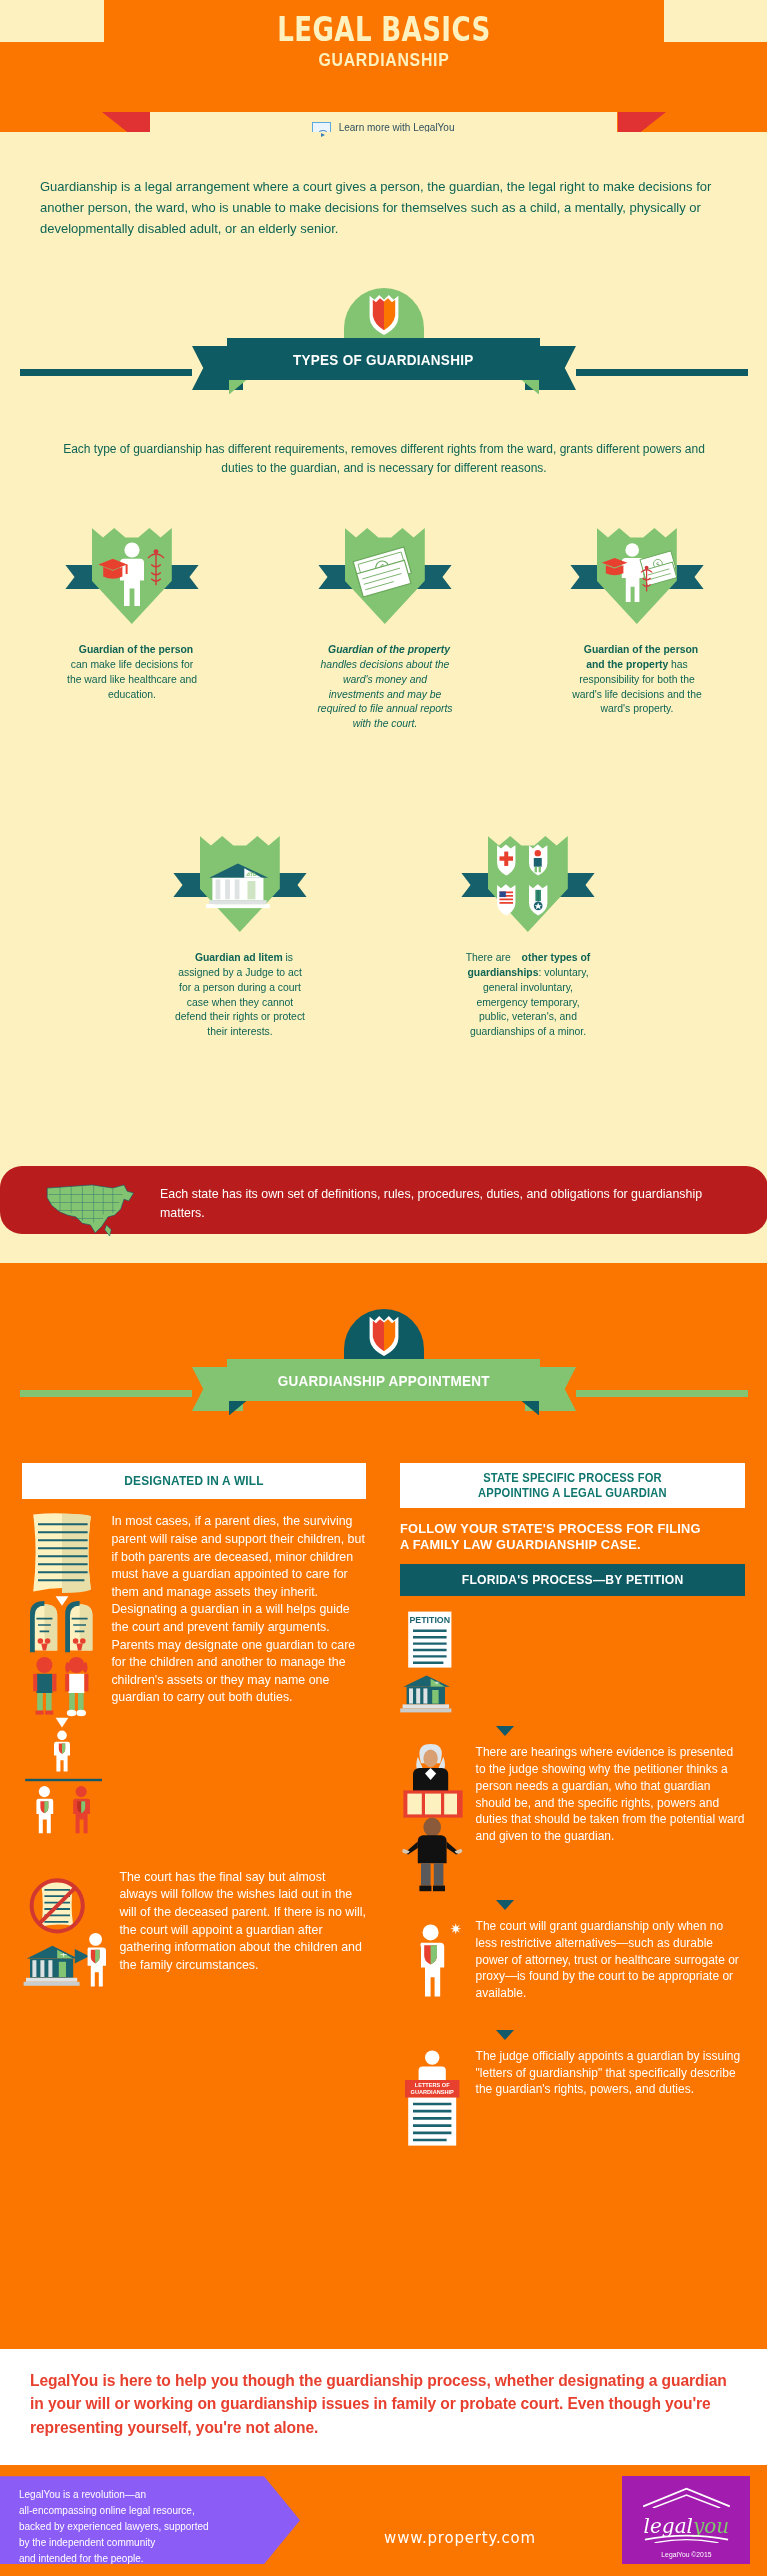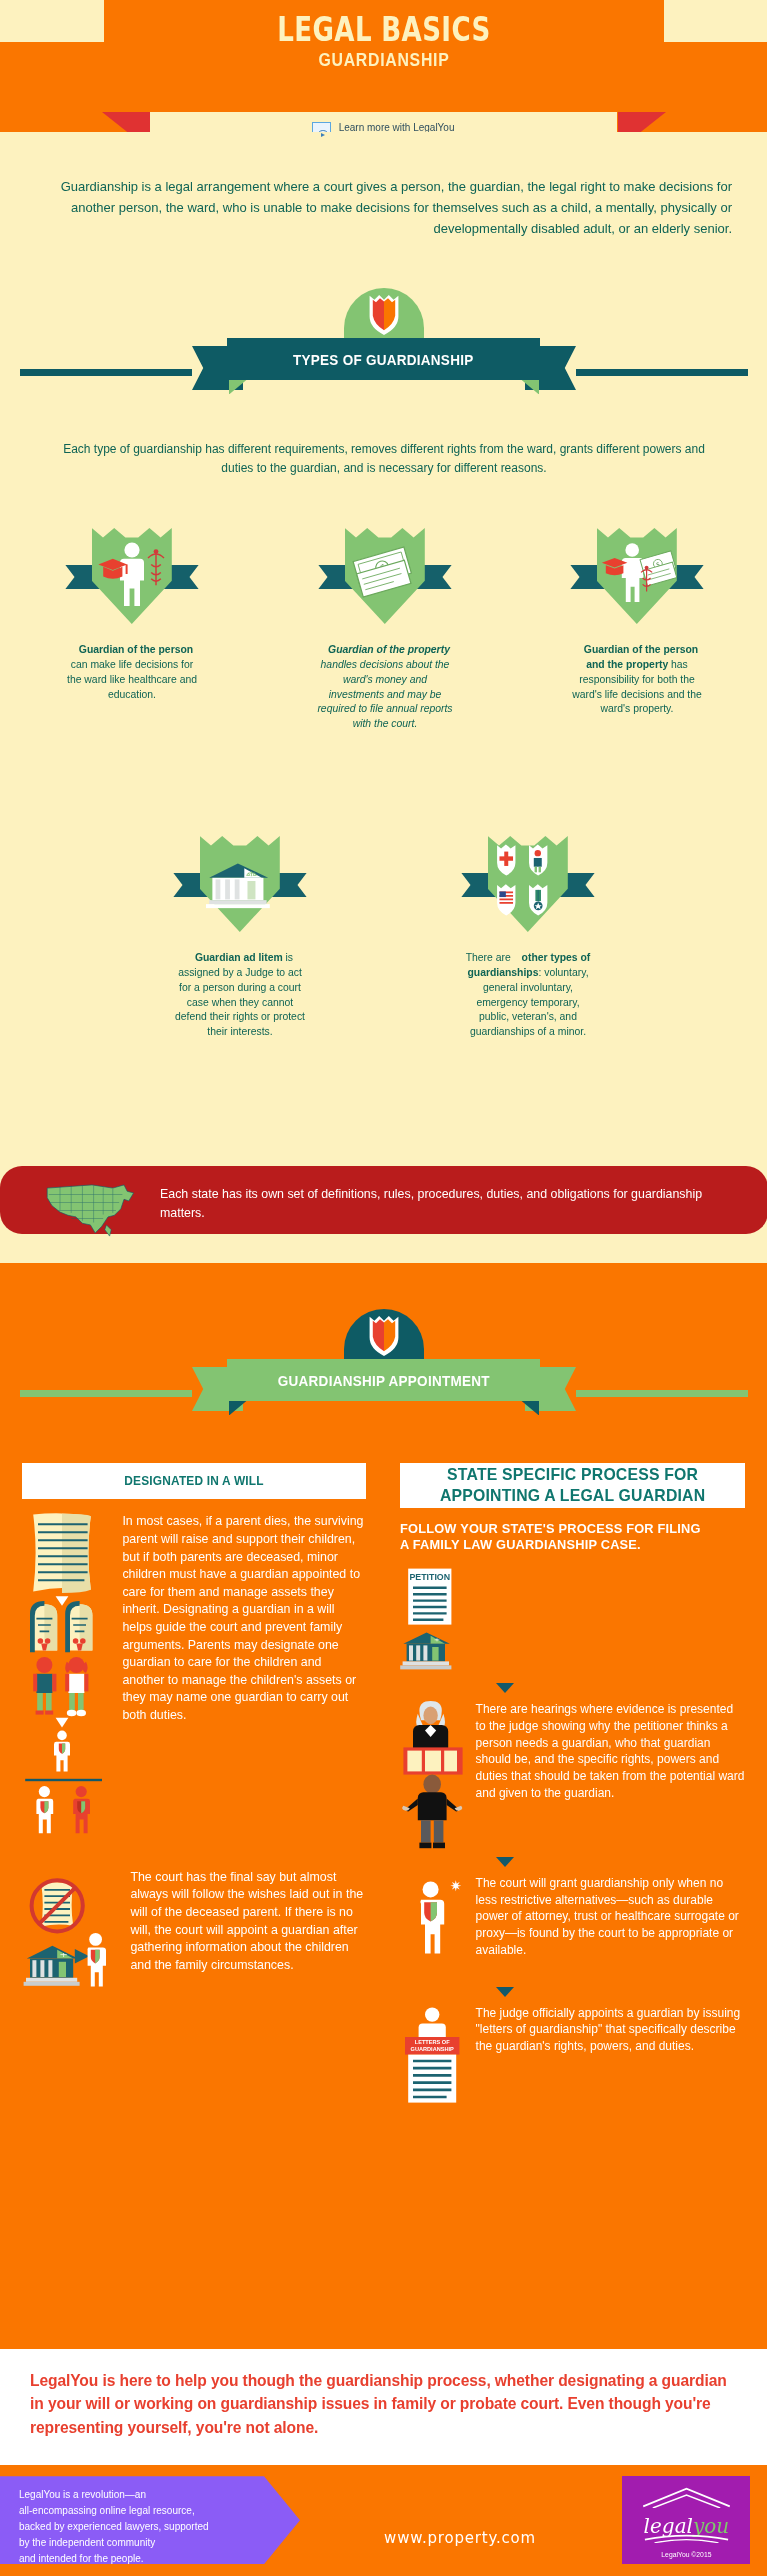--- a/index.html
+++ b/index.html
@@ -60,22 +60,22 @@
     border-bottom:2.8px solid transparent; z-index:2;
   }
   #video-caption { color:#2f4f5e; font-size:10px; line-height:1.25; }
 
   
   #cream-section {
     position:absolute; left:0; top:132px; width:768px; height:1131px;
     background:#fdf2bf;
   }
   #intro-paragraph {
-    position:absolute; left:28px; top:44px; width:704px;
-    text-align:right; color:#0f6455; font-size:13px; line-height:1.62;
+    position:absolute; left:40px; top:44px; width:704px;
+    text-align:left; color:#0f6455; font-size:13px; line-height:1.62;
   }
 
   
   .ribbon-wrap { position:absolute; left:0; width:768px; height:120px; }
   .ribbon-dome {
     position:absolute; left:50%; transform:translateX(-50%); top:0;
     width:80px; height:72px; border-radius:40px 40px 0 0;
   }
   .ribbon-dome.green { background:#83c472; }
   .ribbon-dome.teal  { background:#0e5b64; }
@@ -161,24 +161,24 @@
   }
   #col-left  { position:absolute; left:22.4px;  top:200px; width:344px; }
   #col-right { position:absolute; left:400px; top:200px; width:345px; }
 
   .col-header {
     background:#ffffff; height:36px; display:flex;
     align-items:center; justify-content:center; text-align:center;
     color:#0f766e; font-size:12.8px; font-weight:bold; line-height:1.2;
     letter-spacing:0.2px;
   }
-  .col-header.two-line { height:45px; font-size:17px; }
+  .col-header.two-line { height:45px; font-size:12px; }
   .col-header span { transform:scaleX(.93); }
 
-  .blk { display:flex; gap:20px; }
+  .blk { display:flex; gap:9px; }
   .blk-art { flex:0 0 auto; position:relative; }
   .blk-text { color:#ffffff; font-size:12.4px; line-height:1.42; }
 
   #state-process-head {
     color:#ffffff; font-size:12.8px; font-weight:bold; line-height:1.25;
     letter-spacing:0.2px; margin-top:12.8px;
   }
   #florida-bar {
     margin-top:11.2px; background:#0e5b64; height:32px;
     display:flex; align-items:center; justify-content:center;
@@ -606,20 +606,23 @@
         <span>STATE SPECIFIC PROCESS FOR</span><br>
         <span>APPOINTING A LEGAL GUARDIAN</span>
       </span>
     </div>
 
     <div id="state-process-head">
       <span>FOLLOW YOUR STATE'S PROCESS FOR FILING</span><br>
       <span>A FAMILY LAW GUARDIANSHIP CASE.</span>
     </div>
 
+    <div id="florida-bar">
+      <span>FLORIDA'S PROCESS—BY PETITION</span>
+    </div>
 
     <div class="step" style="margin-top:14.4px;">
       <div class="step-art">
         <svg width="66" height="108" viewBox="0 0 82 135">
           <rect x="10" y="2" width="54" height="70" fill="#fff"></rect>
           <text x="37" y="16" font-size="11" font-weight="bold" text-anchor="middle" fill="#1c6370" font-family="Liberation Sans, sans-serif">PETITION</text>
           <g stroke="#1c6370" stroke-width="3">
               <path d="M16 26 h42 M16 34 h42 M16 42 h42 M16 50 h42 M16 58 h42 M16 66 h38"></path>
             </g>
           <path d="M4 96 L33 82 L62 96 Z" fill="#1c6370"></path>

